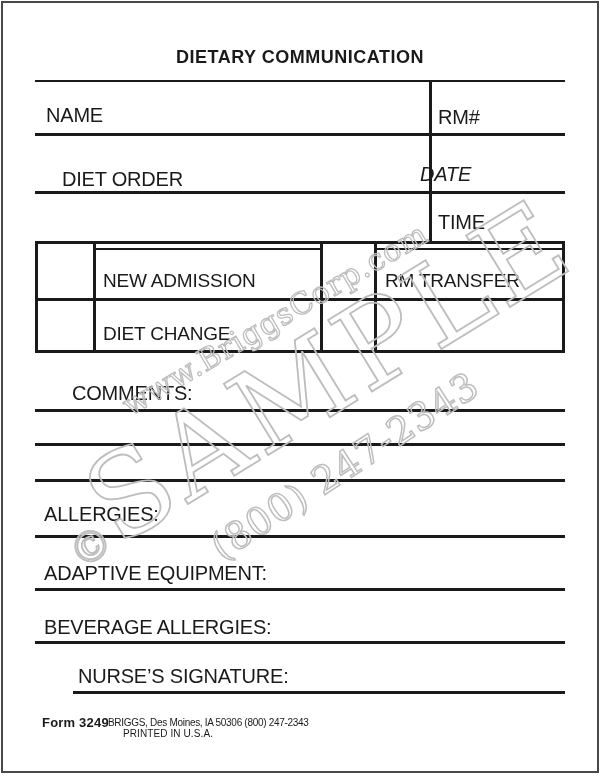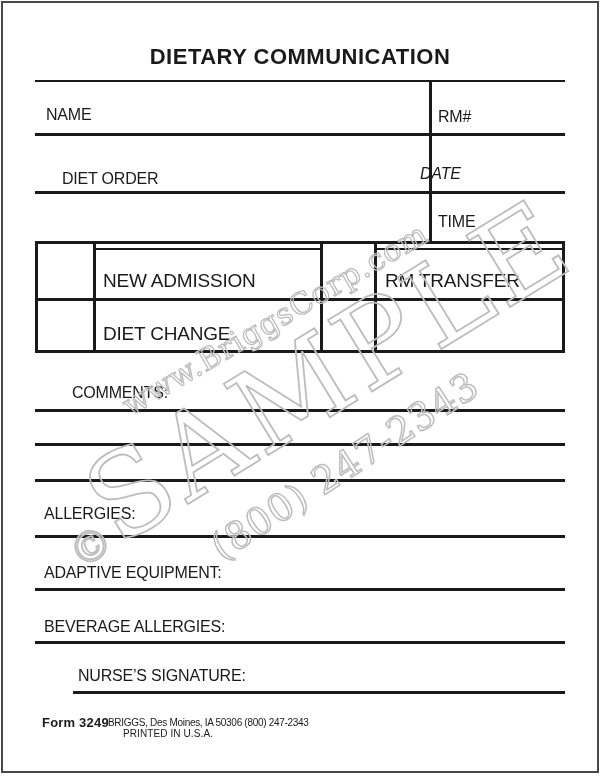--- a/index.html
+++ b/index.html
@@ -11,36 +11,36 @@
     width:600px;height:776px;position:relative;background:#ffffff;
     font-family:"Liberation Sans",sans-serif;color:var(--ink);
     overflow:hidden;
   }
   .edge{
     position:absolute;left:1px;top:1px;width:594px;height:768px;
     border:2px solid #484848;pointer-events:none;
   }
   .title{
     position:absolute;left:0;top:42px;width:600px;text-align:center;
-    font-size:22px;font-weight:bold;letter-spacing:.5px;line-height:30px;
+    font-size:18px;font-weight:bold;letter-spacing:.5px;line-height:30px;
   }
   .hl{position:absolute;left:35px;width:530px;height:3px;background:var(--ink);}
   .hl-title{top:80px;height:2px;}
   .hl-name{top:133px;}
   .hl-diet{top:191px;}
   .hl-c1{top:409px;}
   .hl-c2{top:443px;}
   .hl-c3{top:479px;}
   .hl-allergies{top:535px;}
   .hl-adaptive{top:588px;}
   .hl-beverage{top:641px;}
   .hl-signature{top:691px;left:73px;width:492px;}
   .vl-header{position:absolute;left:429px;top:80px;width:3px;height:164px;background:var(--ink);}
   .lbl{
-    position:absolute;font-size:16px;letter-spacing:-.2px;line-height:24px;
+    position:absolute;font-size:20px;letter-spacing:-.2px;line-height:24px;
     white-space:nowrap;
   }
   .lbl-name{left:46px;top:103px;}
   .lbl-rm{left:438px;top:105px;}
   .lbl-diet{left:46px;top:167px;margin-left:16px;}
   .lbl-date{left:420px;top:162px;font-style:italic;}
   .lbl-time{left:438px;top:210px;}
   .lbl-comments{left:44px;top:381px;margin-left:28px;}
   .lbl-allergies{left:44px;top:502px;}
   .lbl-adaptive{left:44px;top:561px;}

